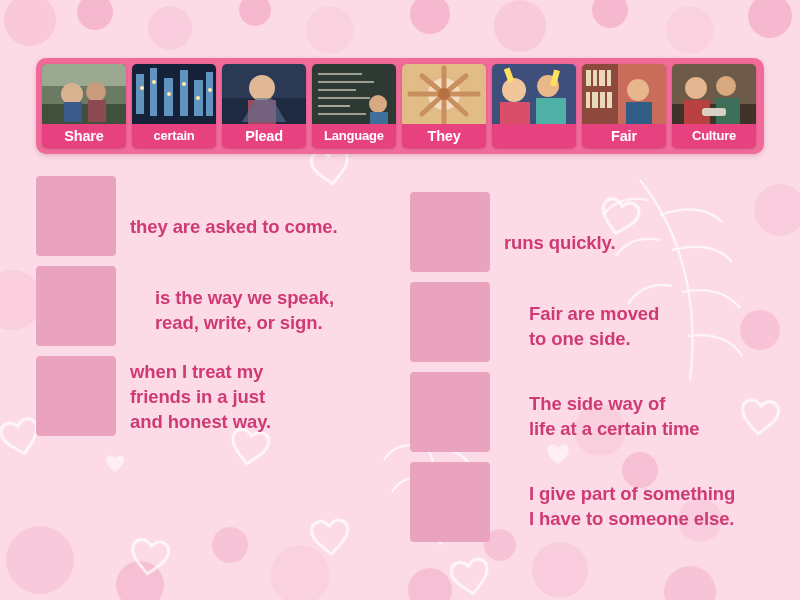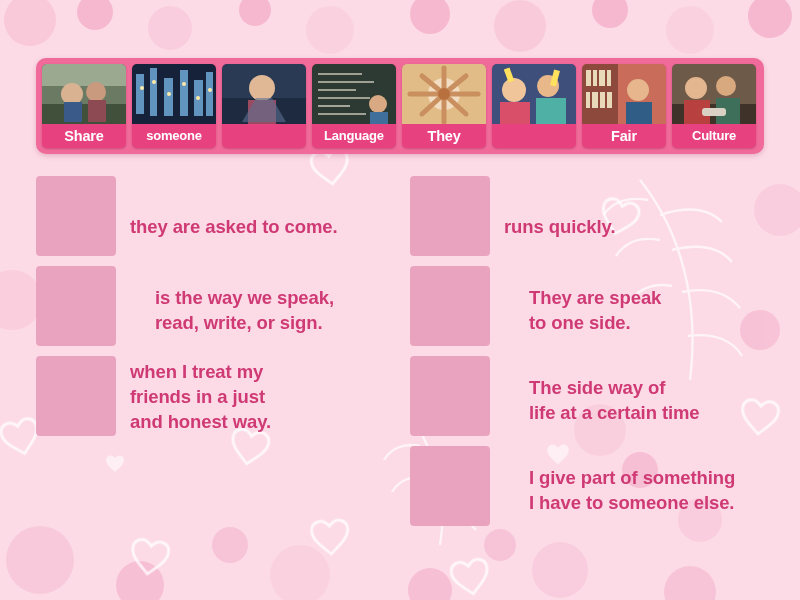--- a/index.html
+++ b/index.html
@@ -69,21 +69,21 @@
     font-weight: bold;
     letter-spacing: -0.2px;
     white-space: nowrap;
     overflow: hidden;
   }
   .card .label.small { font-size: 13px; }
 
   
   .column { position: absolute; }
   #col-left  { left: 36px;  top: 176px; width: 352px; }
-  #col-right { left: 410px; top: 176px; width: 372px; }
+  #col-right { left: 410px; top: 192px; width: 372px; }
 
   .row {
     display: flex;
     align-items: center;
     margin-bottom: 10px;
   }
   .dropzone {
     width: 80px;
     height: 80px;
     background: #eaa3be;
@@ -211,33 +211,34 @@
         <g fill="#ffe9a8">
           <circle cx="10" cy="24" r="2"></circle>
             <circle cx="22" cy="18" r="2"></circle>
           <circle cx="37" cy="30" r="2"></circle>
             <circle cx="52" cy="20" r="2"></circle>
           <circle cx="66" cy="34" r="2"></circle>
             <circle cx="78" cy="26" r="2"></circle>
         </g>
       </svg>
     </div>
-    <div class="label small">someone</div>
+    <div class="label small">certain</div>
   </div>
 
   <div class="card">
     <div class="thumb">
       <svg width="84" height="60" viewBox="0 0 84 60">
         <rect width="84" height="60" fill="#2a3a55"></rect>
         <rect x="0" y="34" width="84" height="26" fill="#1d2a40"></rect>
         <circle cx="40" cy="24" r="13" fill="#e0b896"></circle>
         <rect x="26" y="36" width="28" height="24" fill="#9a4b60"></rect>
         <path d="M20,58 L34,34 L50,34 L64,58 Z" fill="#5b6f92" opacity="0.6"></path>
       </svg>
     </div>
+    <div class="label">Plead</div>
   </div>
 
   <div class="card">
     <div class="thumb">
       <svg width="84" height="60" viewBox="0 0 84 60">
         <rect width="84" height="60" fill="#2d3a33"></rect>
         <g stroke="#e9e4d4" stroke-width="1.6" opacity="0.8">
           <path d="M6,10 H50"></path>
             <path d="M6,18 H62"></path>
             <path d="M6,26 H44"></path>
@@ -353,21 +354,21 @@
 
 <div class="column" id="col-right">
 
   <div class="row">
     <div class="dropzone"></div>
     <div class="rtext">runs quickly.</div>
   </div>
 
   <div class="row">
     <div class="dropzone"></div>
-    <div class="rtext t2">They are speak
+    <div class="rtext t2">Fair are moved
 to one side.</div>
   </div>
 
   <div class="row">
     <div class="dropzone"></div>
     <div class="rtext t2">The side way of
 life at a certain time</div>
   </div>
 
   <div class="row">

